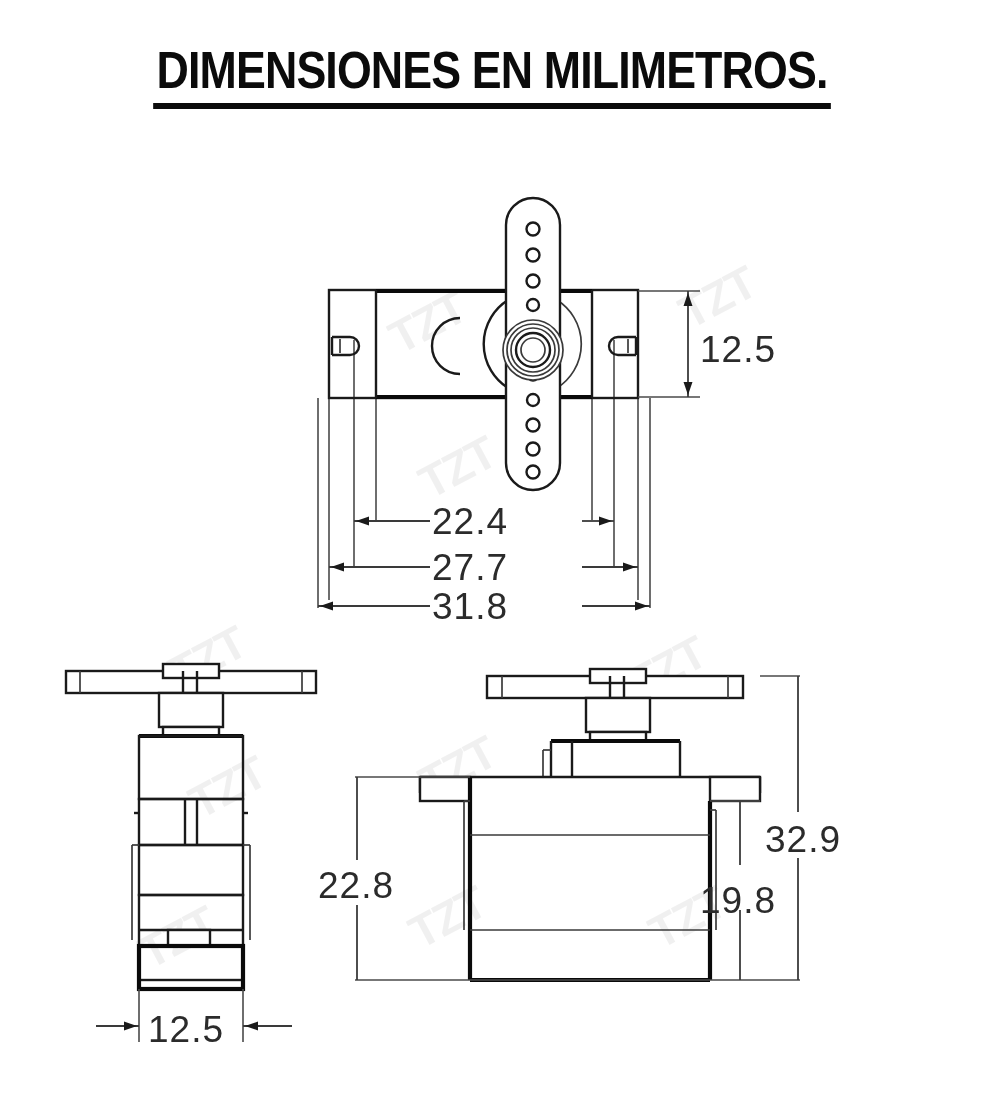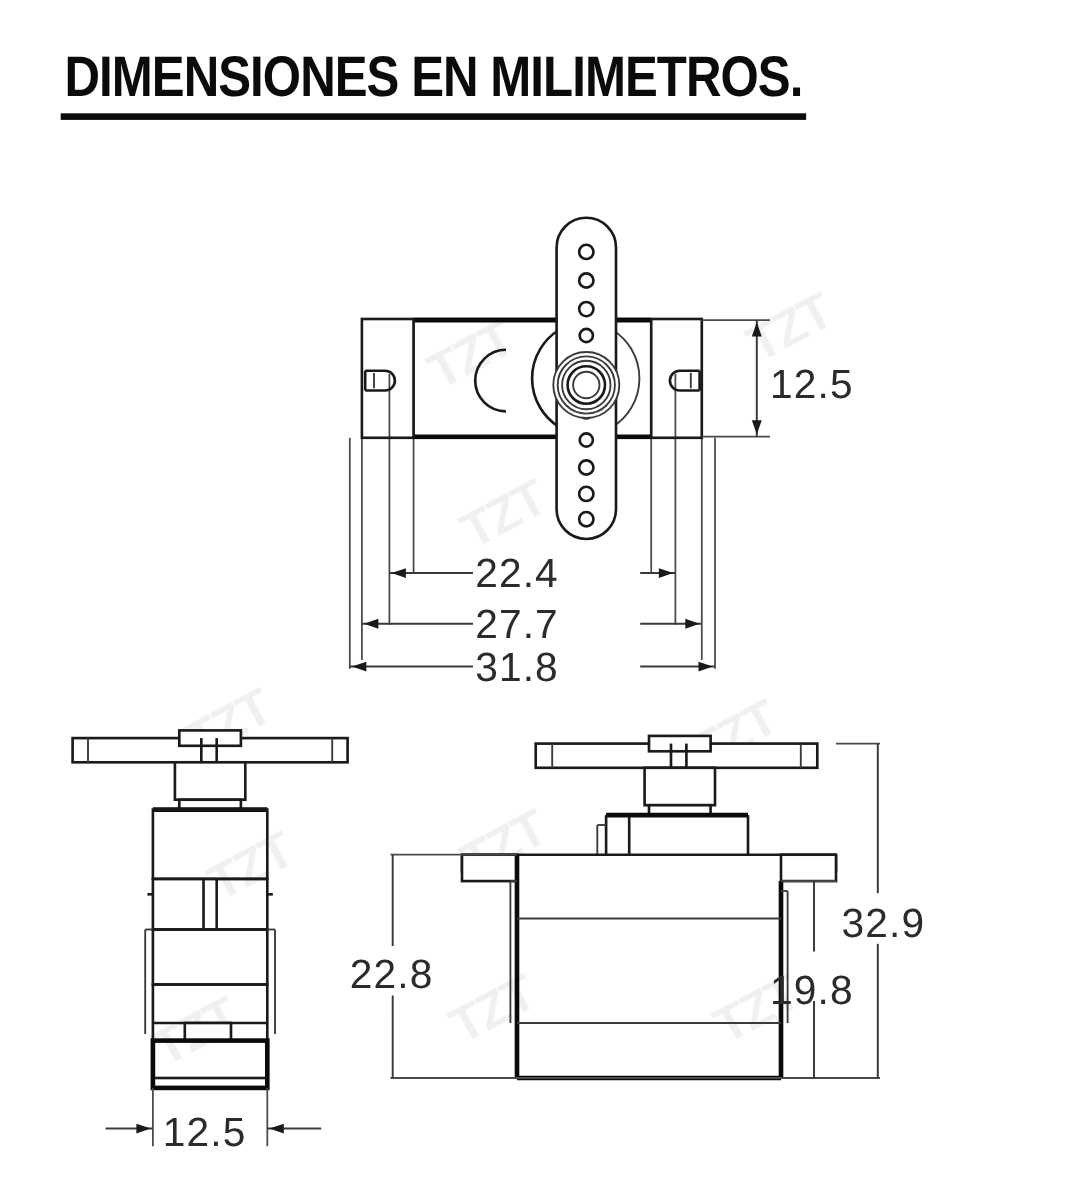--- a/index.html
+++ b/index.html
@@ -6,20 +6,21 @@
   body{
     width:985px;height:1094px;position:relative;overflow:hidden;
     font-family:"Liberation Sans", sans-serif;
     background:#ffffff;
   }
   #sheet{position:absolute;left:0;top:0;width:985px;height:1094px;background:#fff;}
 
   
   #title-block{
     position:absolute;left:0;top:40px;width:985px;
+    text-align:center;
   }
   #title-text{
     display:inline-block;
     font-family:"Liberation Sans", sans-serif;
     font-weight:bold;
     font-size:52px;
     line-height:60px;
     letter-spacing:-1px;
     color:#0b0b0b;
     transform:scaleX(0.86);

